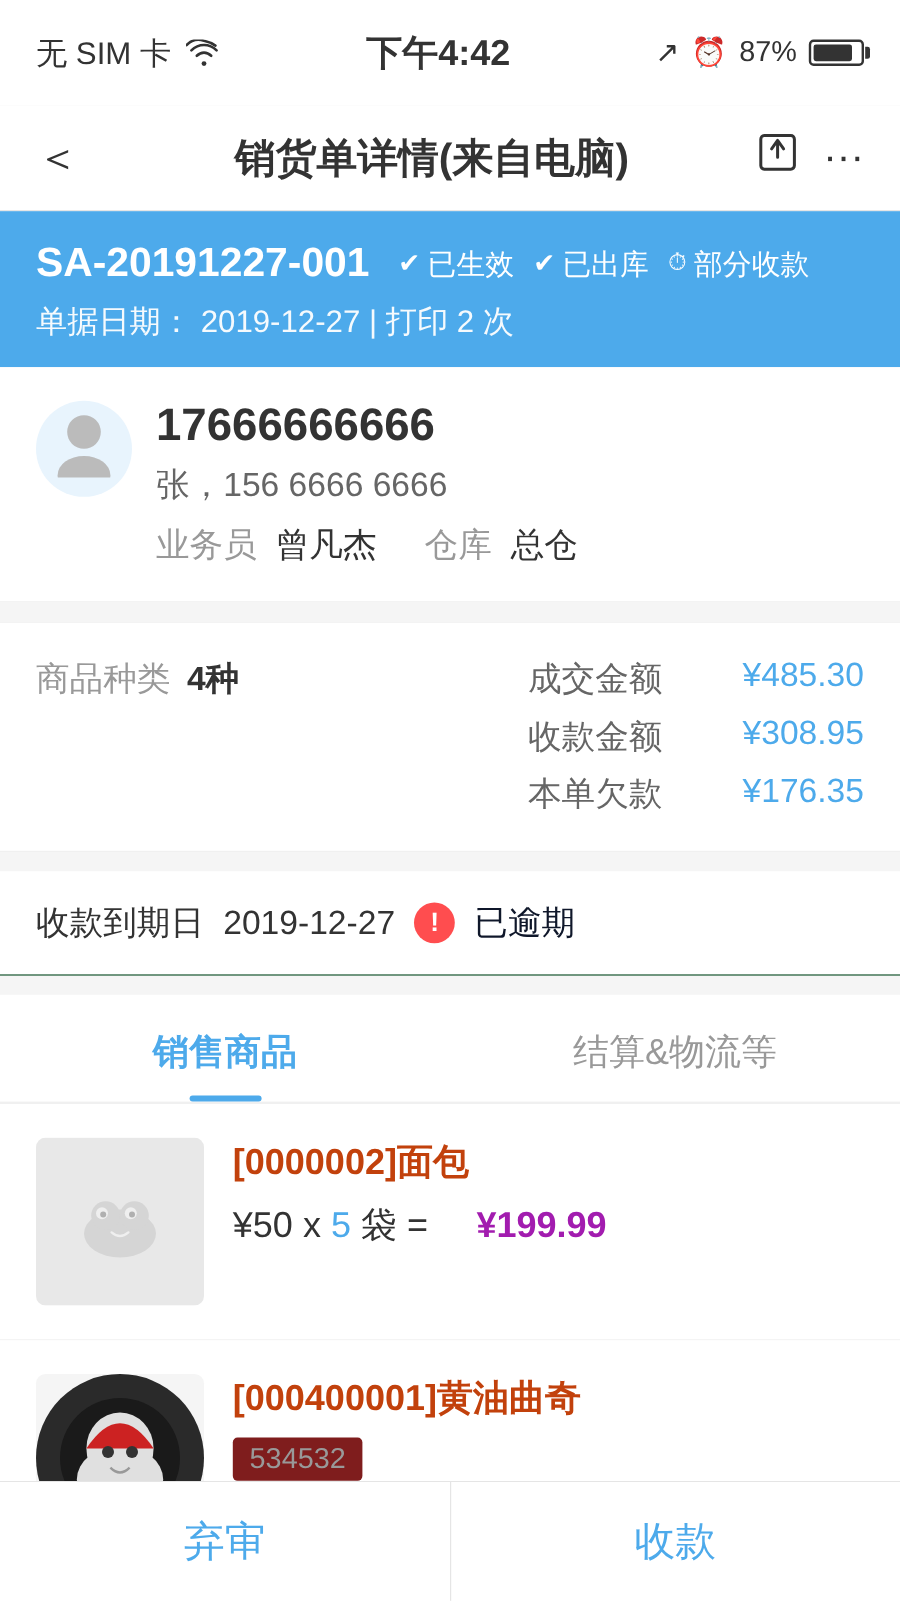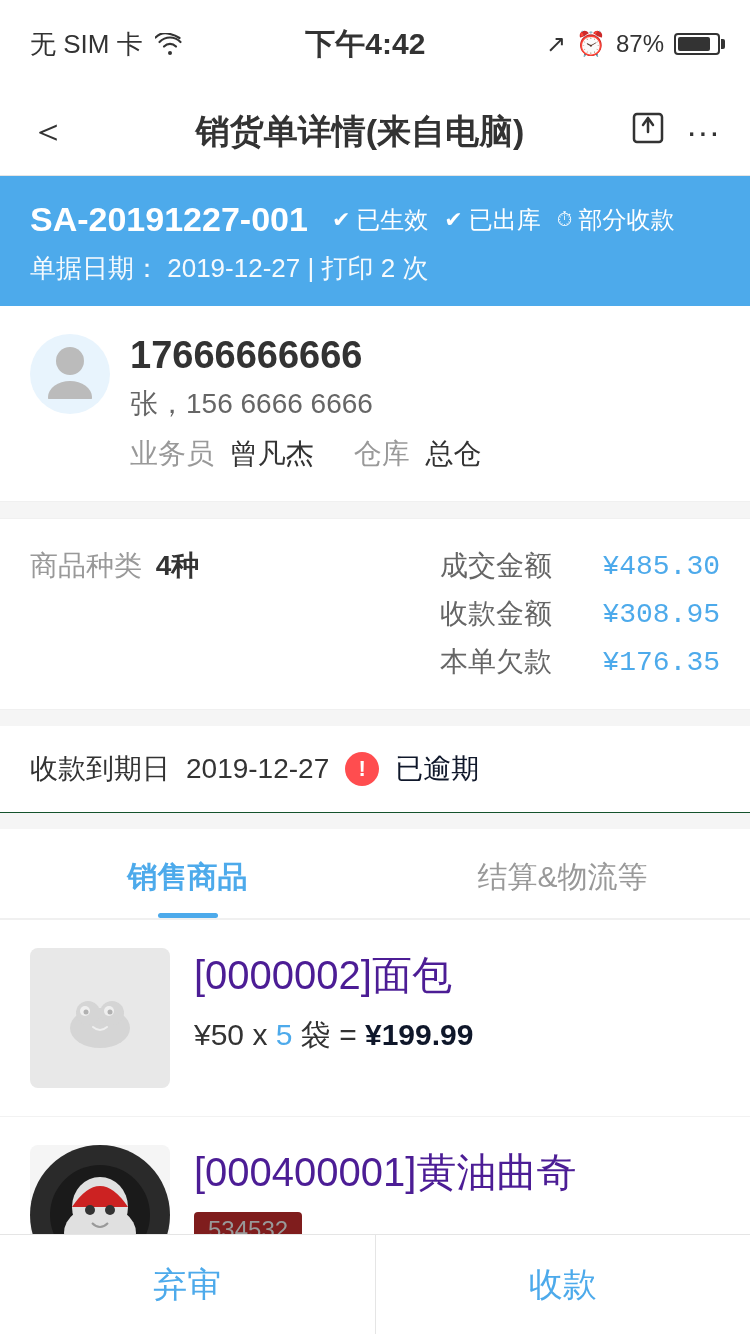--- a/index.html
+++ b/index.html
@@ -122,25 +122,24 @@
       display: flex;
       justify-content: space-between;
       align-items: flex-start;
     }
     .stats-left { font-size: 28px; color: #333; }
     .stats-kind-label { color: #999; margin-right: 6px; }
     .stats-kind-value { font-weight: 600; }
     .stats-right { text-align: right; }
     .stats-item {
       display: flex; justify-content: space-between;
-      align-items: center; gap: 20px;
+      gap: 20px;
       font-size: 28px;
       margin-bottom: 10px;
       min-width: 280px;
-      font-family: Liberation Mono, monospace;
     }
     .stats-item:last-child { margin-bottom: 0; }
     .stats-item-label { color: #666; }
     .stats-item-value { color: #4DAAEB; font-weight: 500; }
 
     
     .due-section {
       background: #fff;
       padding: 24px 30px;
       margin-top: 16px;
@@ -209,33 +208,33 @@
       overflow: hidden;
       display: flex; align-items: center; justify-content: center;
     }
     .product-thumb-placeholder {
       width: 100%; height: 100%;
       background: #e8e8e8;
       display: flex; align-items: center; justify-content: center;
     }
     .owl-svg { opacity: 0.3; }
     .product-info { flex: 1; }
-    .product-name { font-size: 40px; color: #4c1d95; margin-bottom: 12px; font-weight: 400; }
+    .product-name { font-size: 30px; color: #c2410c; margin-bottom: 12px; font-weight: 700; }
     .product-sku {
       display: inline-block;
       background: #7f1d1d;
       color: #999;
       font-size: 24px;
       padding: 4px 14px;
       border-radius: 4px;
       margin-bottom: 14px;
     }
     .product-price { font-size: 30px; color: #333; }
     .price-qty { color: #4DAAEB; }
-    .price-total { color: #0f172a; font-weight: 600; }
+    .price-total { color: #a21caf; font-weight: 600; margin-left: 32px; }
 
     
     .bottom-bar {
       position: fixed;
       bottom: 0; left: 0;
       width: 750px;
       height: 100px;
       background: #fff;
       border-top: 1px solid #e5e5e5;
       display: flex;

